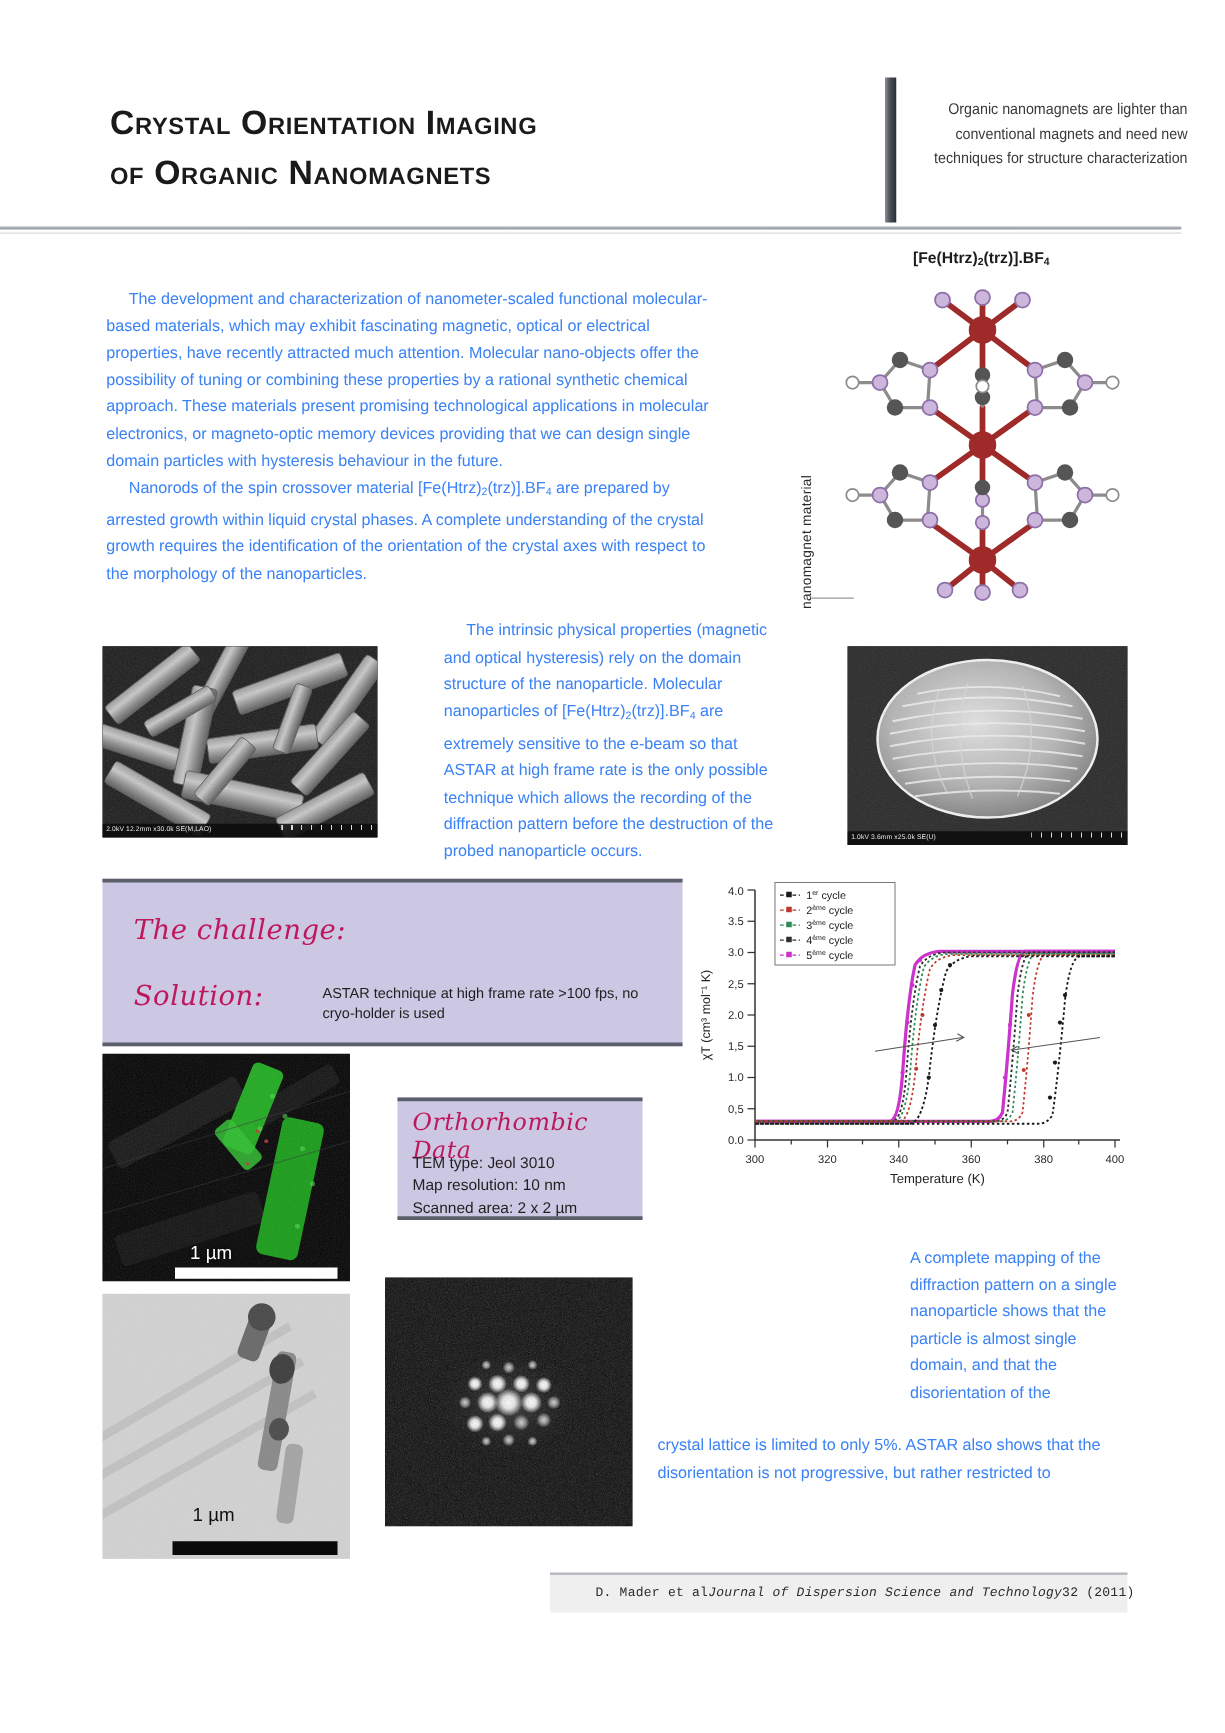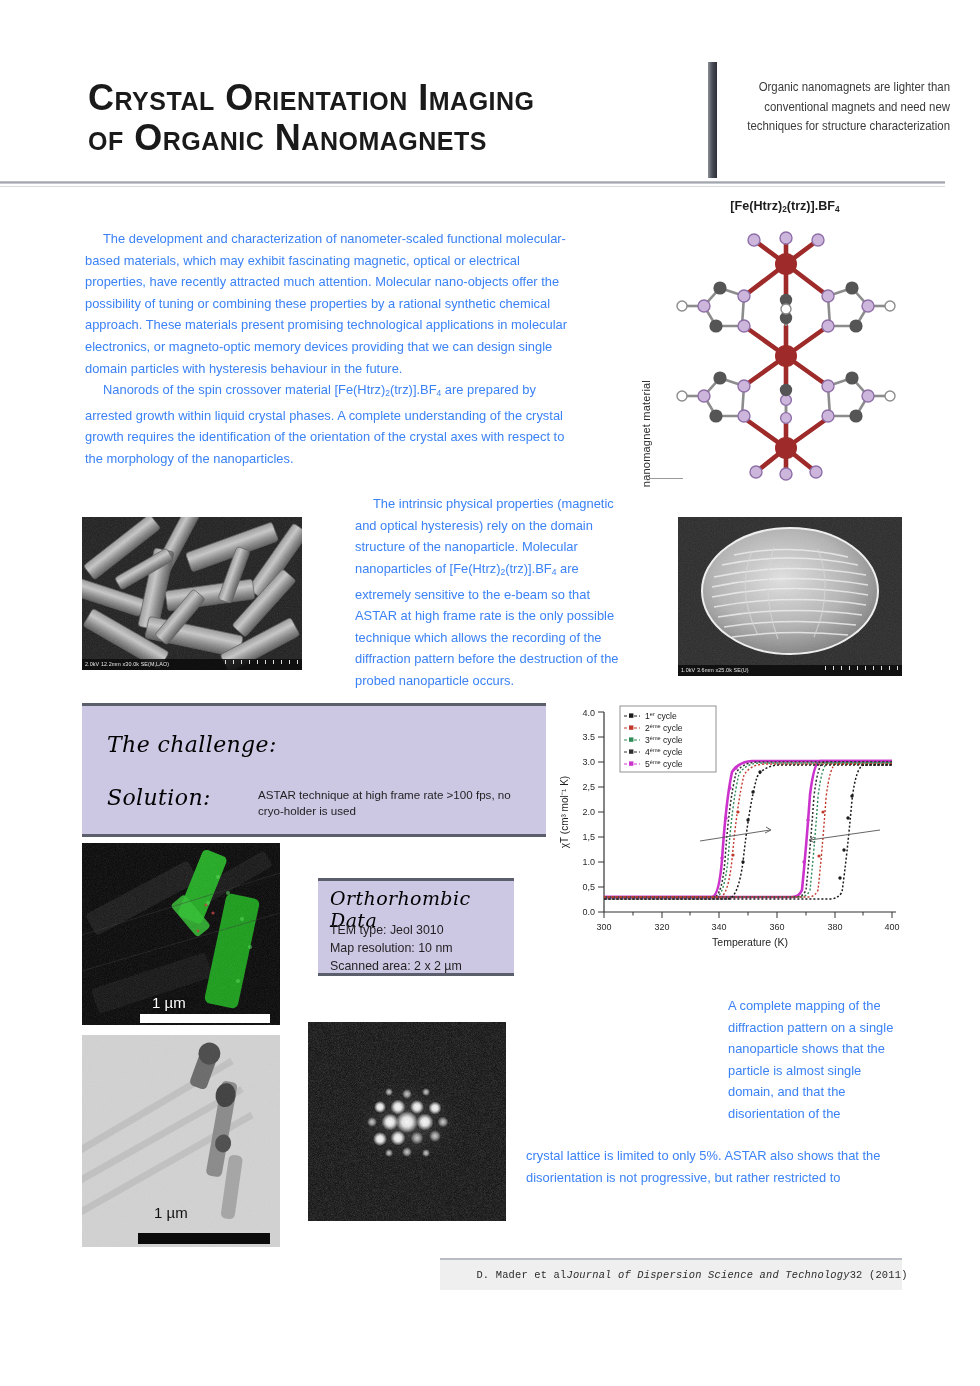--- a/index.html
+++ b/index.html
@@ -6,21 +6,21 @@
   body{
     width:980px;height:1386px;position:relative;overflow:hidden;
     font-family:"Liberation Sans",sans-serif;color:#231f20;
   }
   .page{position:absolute;inset:0;background:#ffffff;}
 
   
   #header{position:absolute;left:0;top:0;width:980px;height:182px;}
   #title{
     position:absolute;left:88px;top:78px;width:600px;
-    font-size:36px;line-height:40px;font-weight:bold;
+    font-size:27px;line-height:40px;font-weight:bold;
     letter-spacing:.5px;color:#1a1a1a;font-variant:small-caps;
   }
   #title .l2{display:block;}
   #header-rule{
     position:absolute;left:708px;top:62px;width:9px;height:116px;
     background:linear-gradient(90deg,#8b8f98 0%,#4b4f58 45%,#2b2e34 100%);
   }
   #tagline{
     position:absolute;left:728px;top:78px;width:222px;
     font-size:12.4px;line-height:19.5px;text-align:right;color:#3a3a3a;
@@ -83,21 +83,21 @@
   #diff{left:308px;top:1022px;width:198px;height:199px;}
 
   
   .purplebox{
     position:absolute;background:#ccc8e4;
     border-top:3px solid #5b5f6b;border-bottom:3px solid #5b5f6b;
   }
   #challenge-box{left:82px;top:703px;width:464px;height:128px;}
   .script{
     font-family:"DejaVu Serif",serif;font-style:italic;
-    font-size:22px;color:#000000;letter-spacing:.4px;
+    font-size:22px;color:#be185d;letter-spacing:.4px;
   }
   #challenge-label{position:absolute;left:25px;top:26px;}
   #solution-label{position:absolute;left:25px;top:79px;}
   .boxtxt{font-size:11.6px;line-height:15.8px;color:#1f1f1f;}
   #challenge-text{position:absolute;left:176px;top:22px;width:280px;}
   #solution-text{position:absolute;left:176px;top:81px;width:280px;}
 
   #expdata-box{left:318px;top:878px;width:196px;height:92px;}
   #expdata-title{position:absolute;left:12px;top:6px;font-size:19px;}
   #expdata-lines{position:absolute;left:12px;top:40px;font-size:12.4px;line-height:18px;}

